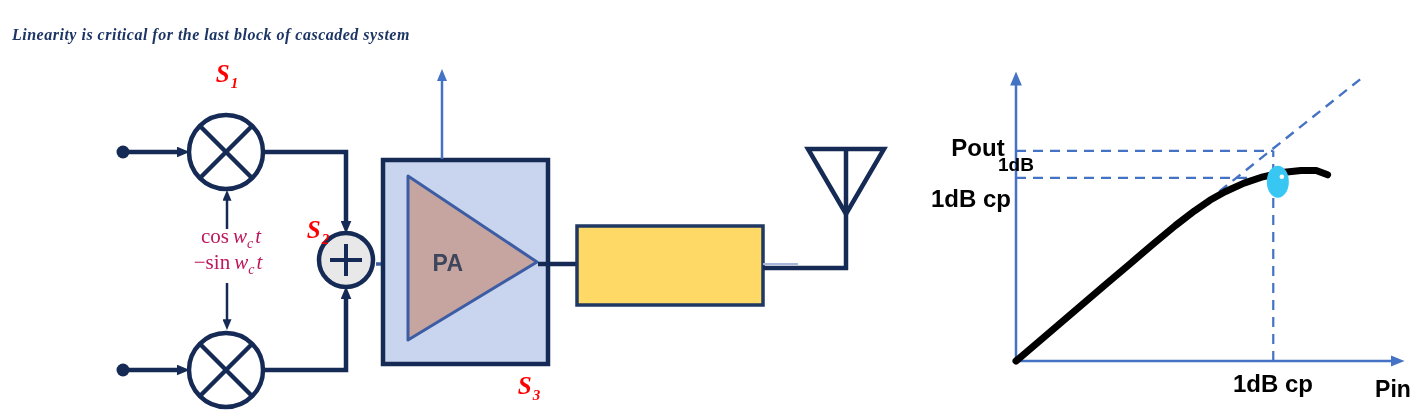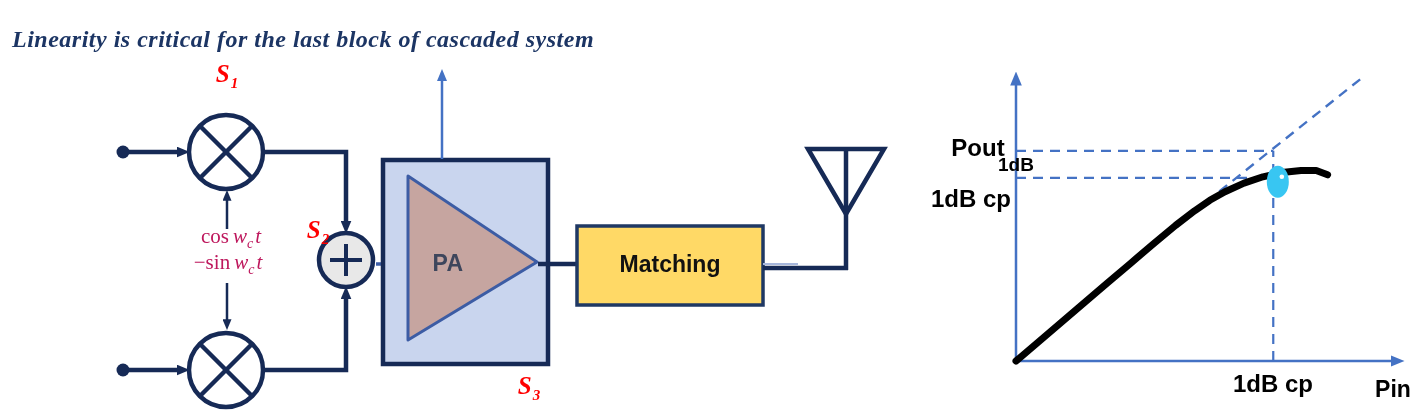--- a/index.html
+++ b/index.html
@@ -4,21 +4,21 @@
 <style>
   html,body{margin:0;padding:0;background:#fff;}
   .canvas{
     position:relative;width:1416px;height:420px;background:#ffffff;
     font-family:"Liberation Sans",sans-serif;overflow:hidden;
   }
   svg{position:absolute;left:0;top:0;}
   .label{position:absolute;white-space:nowrap;line-height:1.1;}
   .center{transform:translateX(-50%);}
   .title{
-    left:12px;top:26px;font-size:24px;letter-spacing:.5px;
+    left:12px;top:26px;font-size:16px;letter-spacing:.5px;
     font-family:"Liberation Serif",serif;font-style:italic;font-weight:700;
     color:#1C3564;
   }
   .slabel{
     font-family:"Liberation Serif",serif;font-style:italic;font-weight:700;
     font-size:25px;color:#FF0000;
   }
   .slabel .sub{font-size:15px;vertical-align:-6px;margin-left:1px;}
   .lo{
     font-family:"Liberation Serif",serif;font-size:21px;color:#be185d;
@@ -138,21 +138,20 @@
   </div>
 
   <div class="label lo center" style="left:231px;top:225px;">
     <span class="fn">cos</span><span class="var">w</span><span class="sub">c</span><span class="var arg">t</span>
   </div>
   <div class="label lo center" style="left:228px;top:251px;text-align:right;">
     <span class="fn">−sin</span><span class="var">w</span><span class="sub">c</span><span class="var arg">t</span>
   </div>
 
   <div class="label palabel center" style="left:448px;top:251px;">PA</div>
-  <div class="label matchlabel center" style="left:670px;top:252px;">Matching</div>
 
   <div class="label chartlabel fs24 center" style="left:978px;top:135px;">Pout</div>
   <div class="label chartlabel fs19" style="left:998px;top:155px;">1dB</div>
   <div class="label chartlabel fs24 center" style="left:971px;top:186px;">1dB cp</div>
   <div class="label chartlabel fs24 center" style="left:1273px;top:371px;">1dB cp</div>
   <div class="label chartlabel fs23 center" style="left:1363px;top:377px;margin-left:30px;">Pin</div>
 
 </div>
 
 </body></html>

